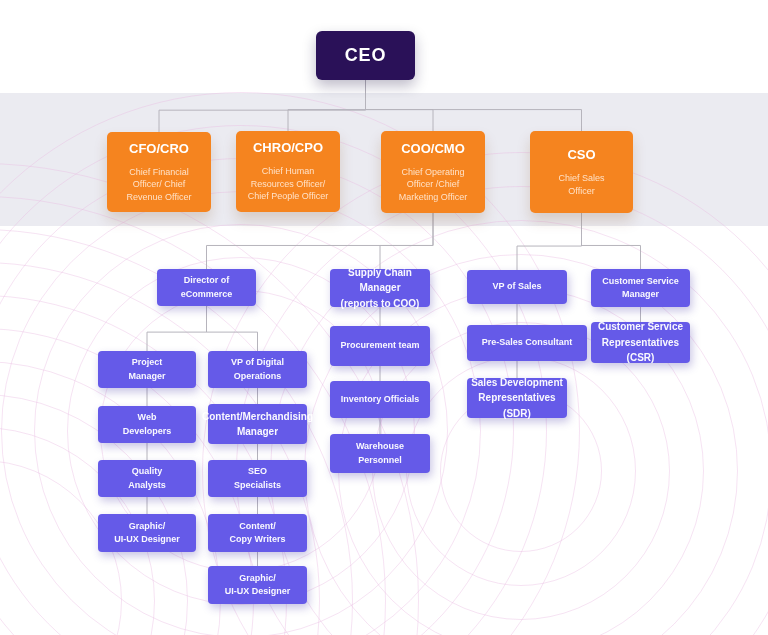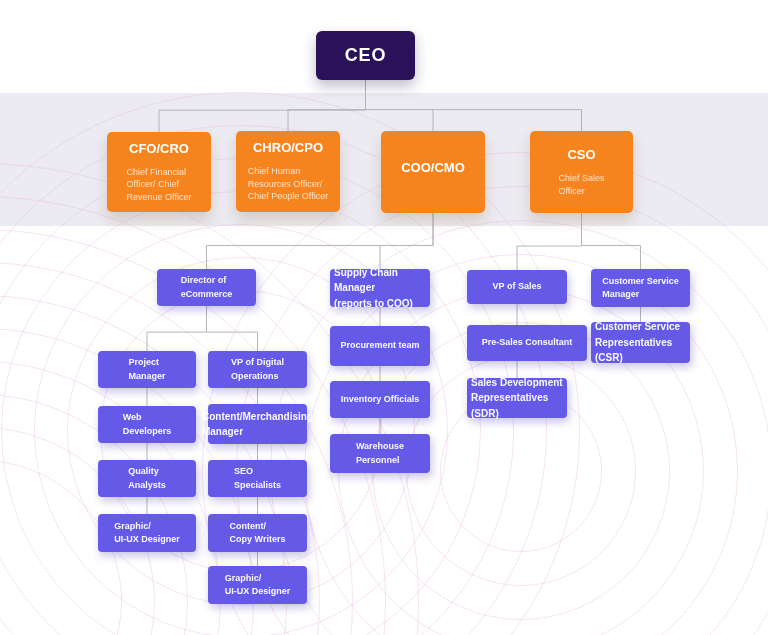--- a/index.html
+++ b/index.html
@@ -10,21 +10,21 @@
   }
   .band{
     position:absolute;left:0;top:93px;width:768px;height:133px;
     background:var(--band-bg,#ebebf1);z-index:0;
   }
   .arcs{position:absolute;inset:0;z-index:1;pointer-events:none;}
   .ring{position:absolute;border:1px solid var(--arc-color,#e9b9e2);border-radius:50%;opacity:.4;}
   #connectors{position:absolute;left:0;top:0;z-index:2;pointer-events:none;}
   .node{
     position:absolute;z-index:3;display:flex;flex-direction:column;
-    align-items:center;justify-content:center;color:#fff;
+    align-items:center;justify-content:center;text-align:center;color:#fff;
     box-sizing:border-box;padding:14px 4px;
   }
   .node-title,.node-sub{white-space:pre-line;}
   .ceo{
     background:var(--ceo-bg,#2a1158);border-radius:6px;
     box-shadow:0 6px 14px rgba(20,10,60,.28);
   }
   .ceo .node-title{font-size:18px;font-weight:700;letter-spacing:.8px;}
   .exec{
     background:var(--exec-bg,#f5841f);border-radius:5px;
@@ -133,20 +133,23 @@
 Revenue Officer</div>
   </div>
   <div class="node exec n-chro">
     <div class="node-title">CHRO/CPO</div>
     <div class="node-sub">Chief Human
 Resources Officer/
 Chief People Officer</div>
   </div>
   <div class="node exec n-coo">
     <div class="node-title">COO/CMO</div>
+    <div class="node-sub">Chief Operating
+Officer /Chief
+Marketing Officer</div>
   </div>
   <div class="node exec n-cso">
     <div class="node-title">CSO</div>
     <div class="node-sub">Chief Sales
 Officer</div>
   </div>
 
   <div class="node staff n-dir">
     <div class="node-title">Director of
 eCommerce</div>

